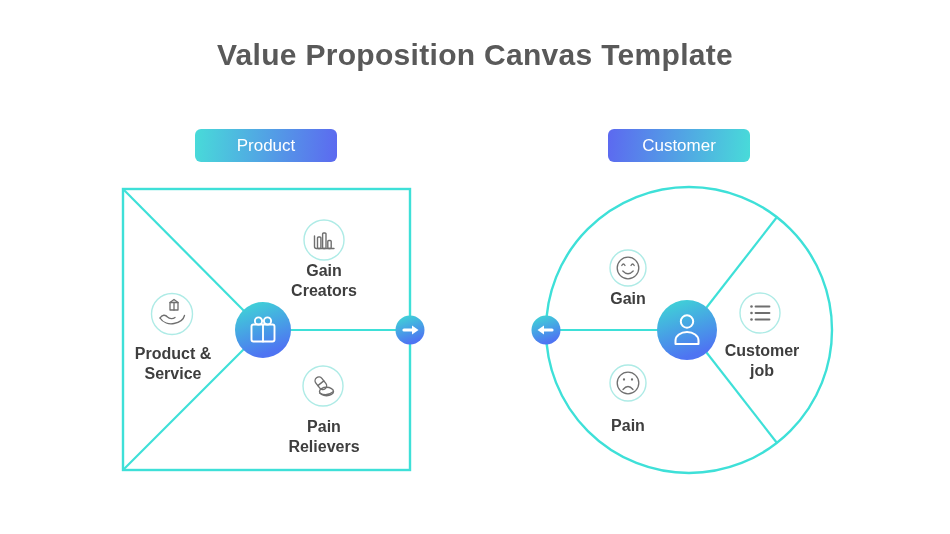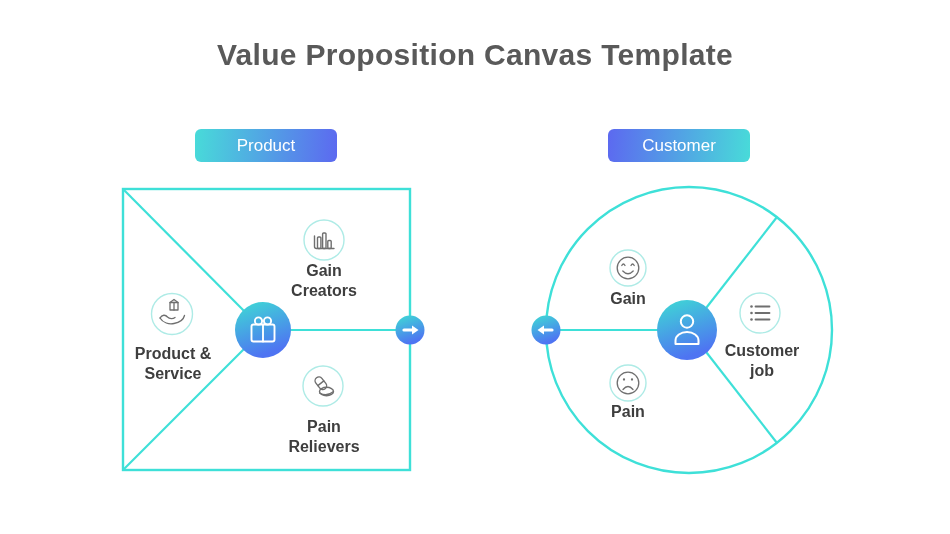--- a/index.html
+++ b/index.html
@@ -21,21 +21,21 @@
   .badge-customer { left:608px; background:linear-gradient(95deg,#5C69F0 0%,#48DBD9 100%); }
   svg.diagram { position:absolute; left:0; top:0; }
   .label {
     position:absolute; text-align:center; font-size:16px; font-weight:bold;
     color:#3E3E3E; line-height:1.22; transform:translateX(-50%);
   }
   .lbl-gain-creators   { left:324px; top:261px; width:84px;  }
   .lbl-pain-relievers  { left:324px; top:417px; width:84px;  }
   .lbl-product-service { left:173px; top:344px; width:112px; }
   .lbl-gain            { left:628px; top:289px; width:80px;  }
-  .lbl-pain            { left:628px; top:402px; width:80px;  }
+  .lbl-pain            { left:628px; top:416px; width:80px;  }
   .lbl-customer-job    { left:762px; top:341px; width:92px;  }
 </style>
 </head>
 <body>
 
 <div class="canvas">
 
   <div class="title">Value Proposition Canvas Template</div>
 
   <div class="badge badge-product">

